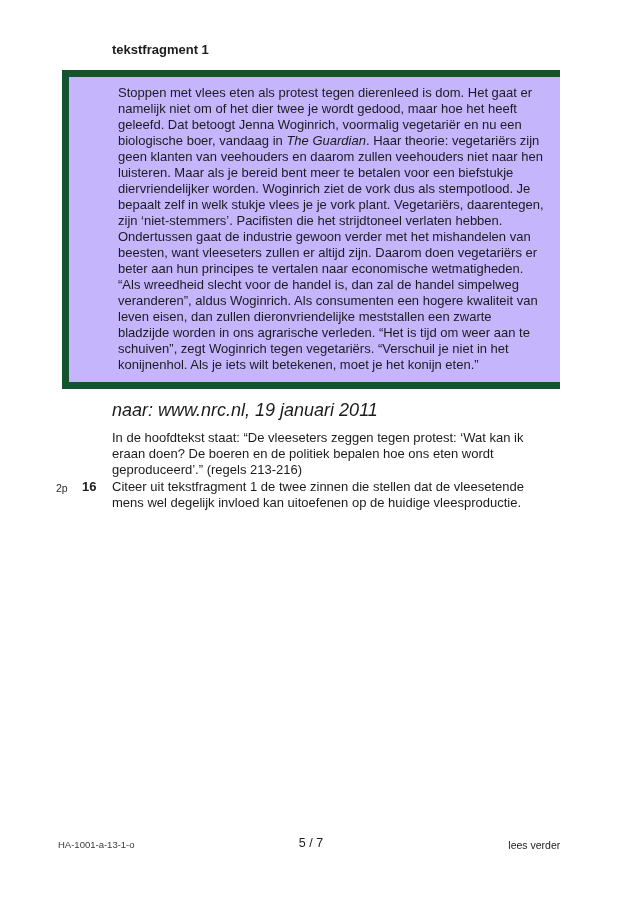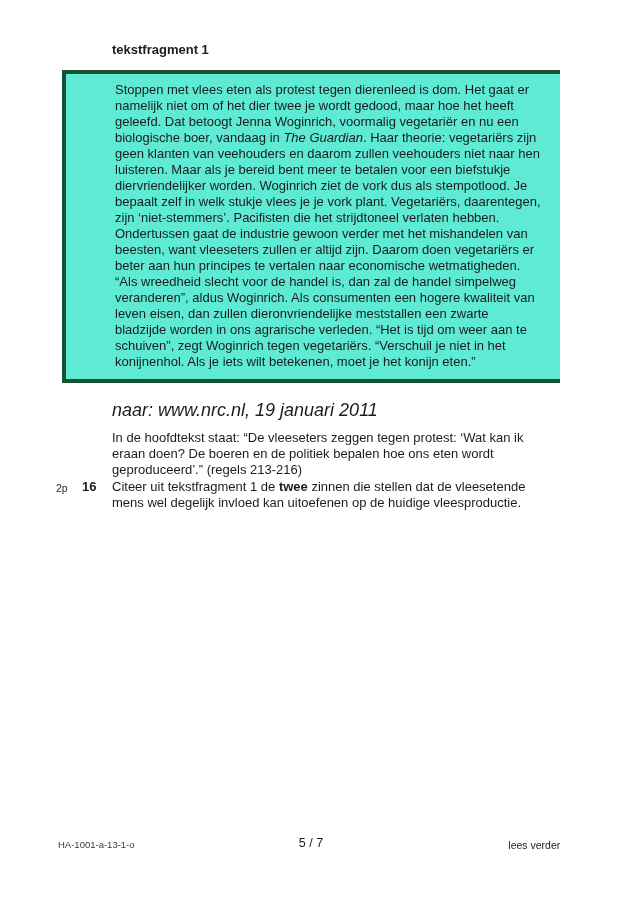--- a/index.html
+++ b/index.html
@@ -19,23 +19,23 @@
     font-size: 13px;
     font-weight: bold;
     white-space: nowrap;
   }
   .fragment-box {
     position: absolute;
     left: 62px;
     top: 70px;
     width: 511px;
     box-sizing: border-box;
-    border: 4px solid #14532d;
+    border: 7px solid #14532d;
     padding: 8px 4px 9px 49px;
-    background: #5eead4;
+    background: #c4b5fd;
   }
   .line {
     font-size: 13px;
     line-height: 16px;
     white-space: nowrap;
   }
   .source {
     position: absolute;
     left: 112px;
     top: 400px;
@@ -138,21 +138,21 @@
 
   <div class="intro">
       <div class="line"><span>In de hoofdtekst staat: “De vleeseters zeggen tegen protest: ‘Wat kan ik</span></div>
       <div class="line"><span>eraan doen? De boeren en de politiek bepalen hoe ons eten wordt</span></div>
       <div class="line"><span>geproduceerd’.” (regels 213-216)</span></div>
     </div>
 
   <div class="question-points">2p</div>
   <div class="question-number">16</div>
   <div class="question-text">
-      <div class="line"><span>Citeer uit tekstfragment 1 de </span><span style="font-weight: bold;">twee</span><span> zinnen die stellen dat de vleesetende</span></div>
+      <div class="line"><span>Citeer uit tekstfragment 1 de </span><span style="font-weight: normal;">twee</span><span> zinnen die stellen dat de vleesetende</span></div>
       <div class="line"><span>mens wel degelijk invloed kan uitoefenen op de huidige vleesproductie.</span></div>
     </div>
 
   <div class="footer">
     <span class="doc-code">HA-1001-a-13-1-o</span>
     <span class="page-number">5 / 7</span>
     <span class="continue"><span>lees verder</span><span class="arrows">►►►</span></span>
   </div>
 
 </div>

